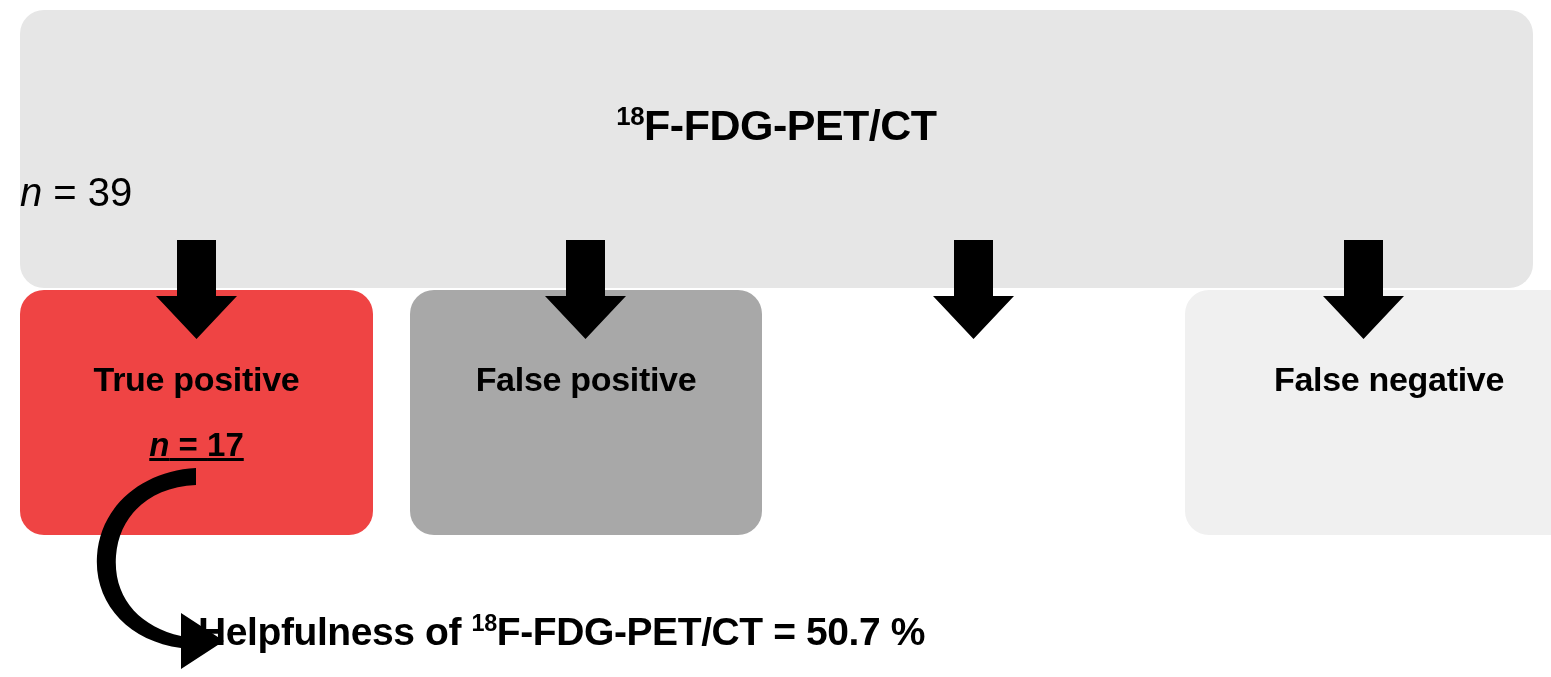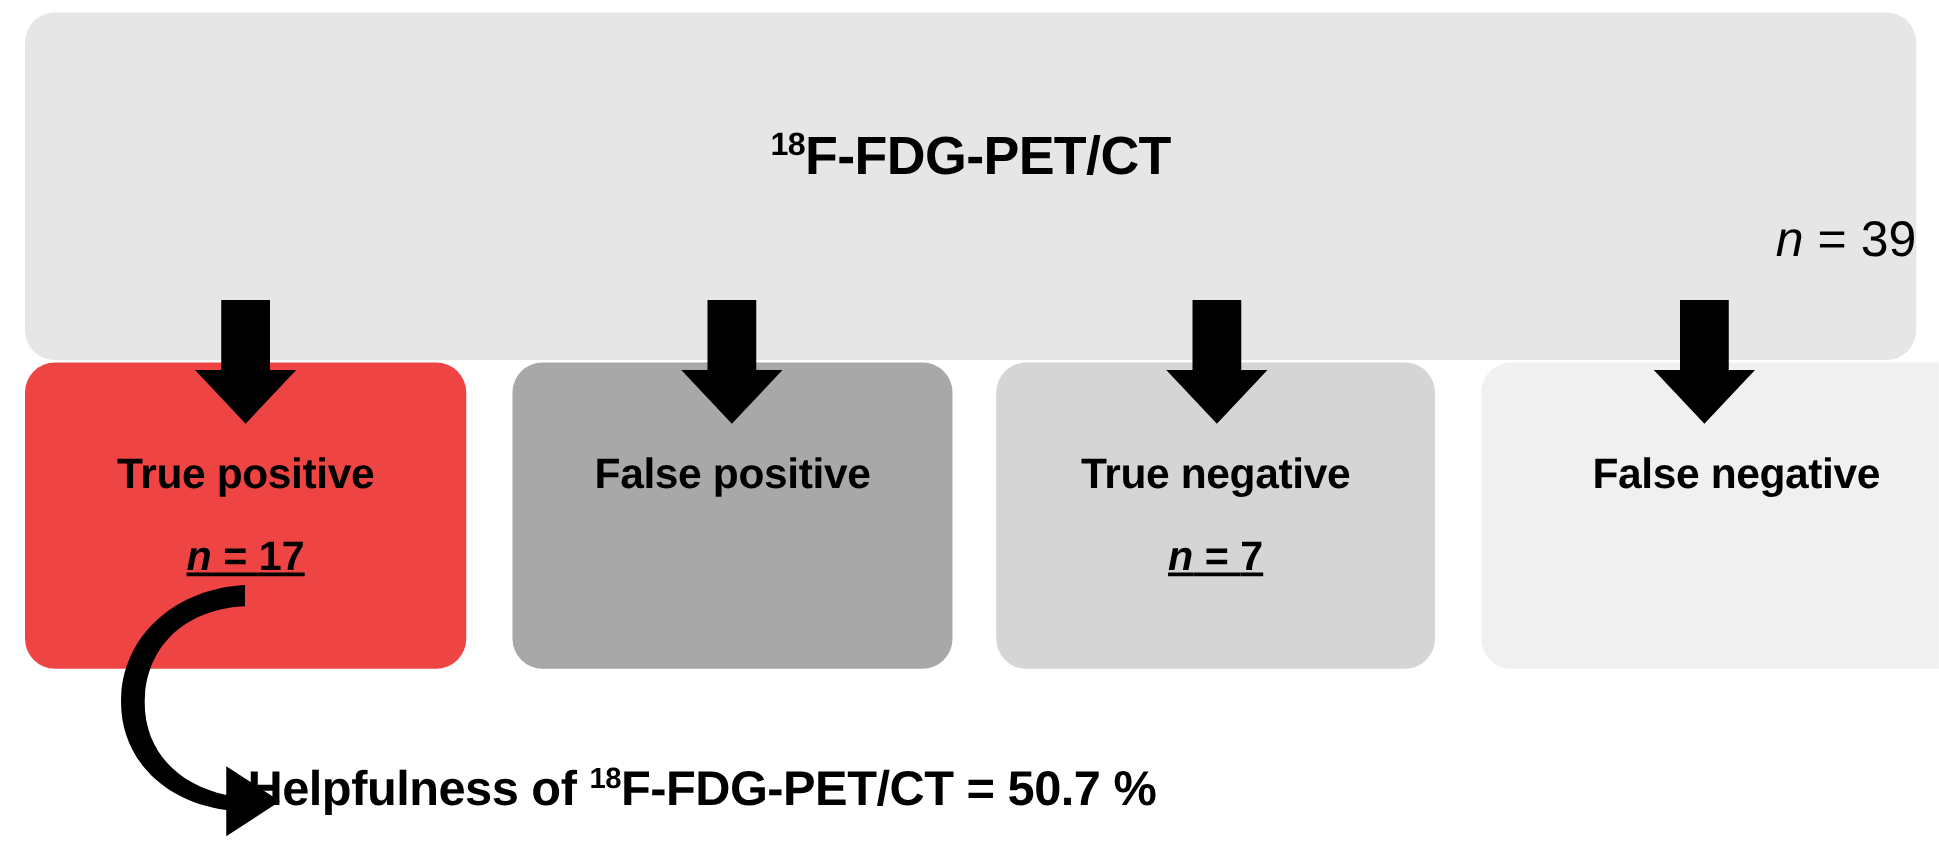--- a/index.html
+++ b/index.html
@@ -44,21 +44,21 @@
     font-weight: bold;
     line-height: 1;
     letter-spacing: -0.5px;
     white-space: nowrap;
   }
   .banner-sub {
     position: absolute;
     left: 0;
     top: 162px;
     width: 100%;
-    text-align: right;
+    text-align: left;
     font-size: 40px;
     line-height: 1;
     white-space: nowrap;
   }
   .sup {
     font-size: 0.60em;
     vertical-align: super;
     line-height: 0;
     font-weight: bold;
   }
@@ -137,24 +137,20 @@
 
   <div class="obox" id="box-tp">
     <div class="obox-label">True positive</div>
     <div class="obox-count"><span class="ital-n">n</span><span> = </span><span>17</span></div>
   </div>
 
   <div class="obox" id="box-fp">
     <div class="obox-label">False positive</div>
   </div>
 
-  <div class="obox" id="box-tn">
-    <div class="obox-label">True negative</div>
-    <div class="obox-count"><span class="ital-n">n</span><span> = </span><span>7</span></div>
-  </div>
 
   <div class="obox" id="box-fn">
     <div class="obox-label">False negative</div>
   </div>
 
   <svg id="arrows" viewBox="0 0 1551 677">
     <g fill="#000000">
       <path d="M177,240 L216,240 L216,296 L237,296 L196.5,339 L156,296 L177,296 Z"></path>
       <path d="M566,240 L605,240 L605,296 L626,296 L585.5,339 L545,296 L566,296 Z"></path>
       <path d="M954,240 L993,240 L993,296 L1014,296 L973.5,339 L933,296 L954,296 Z"></path>

